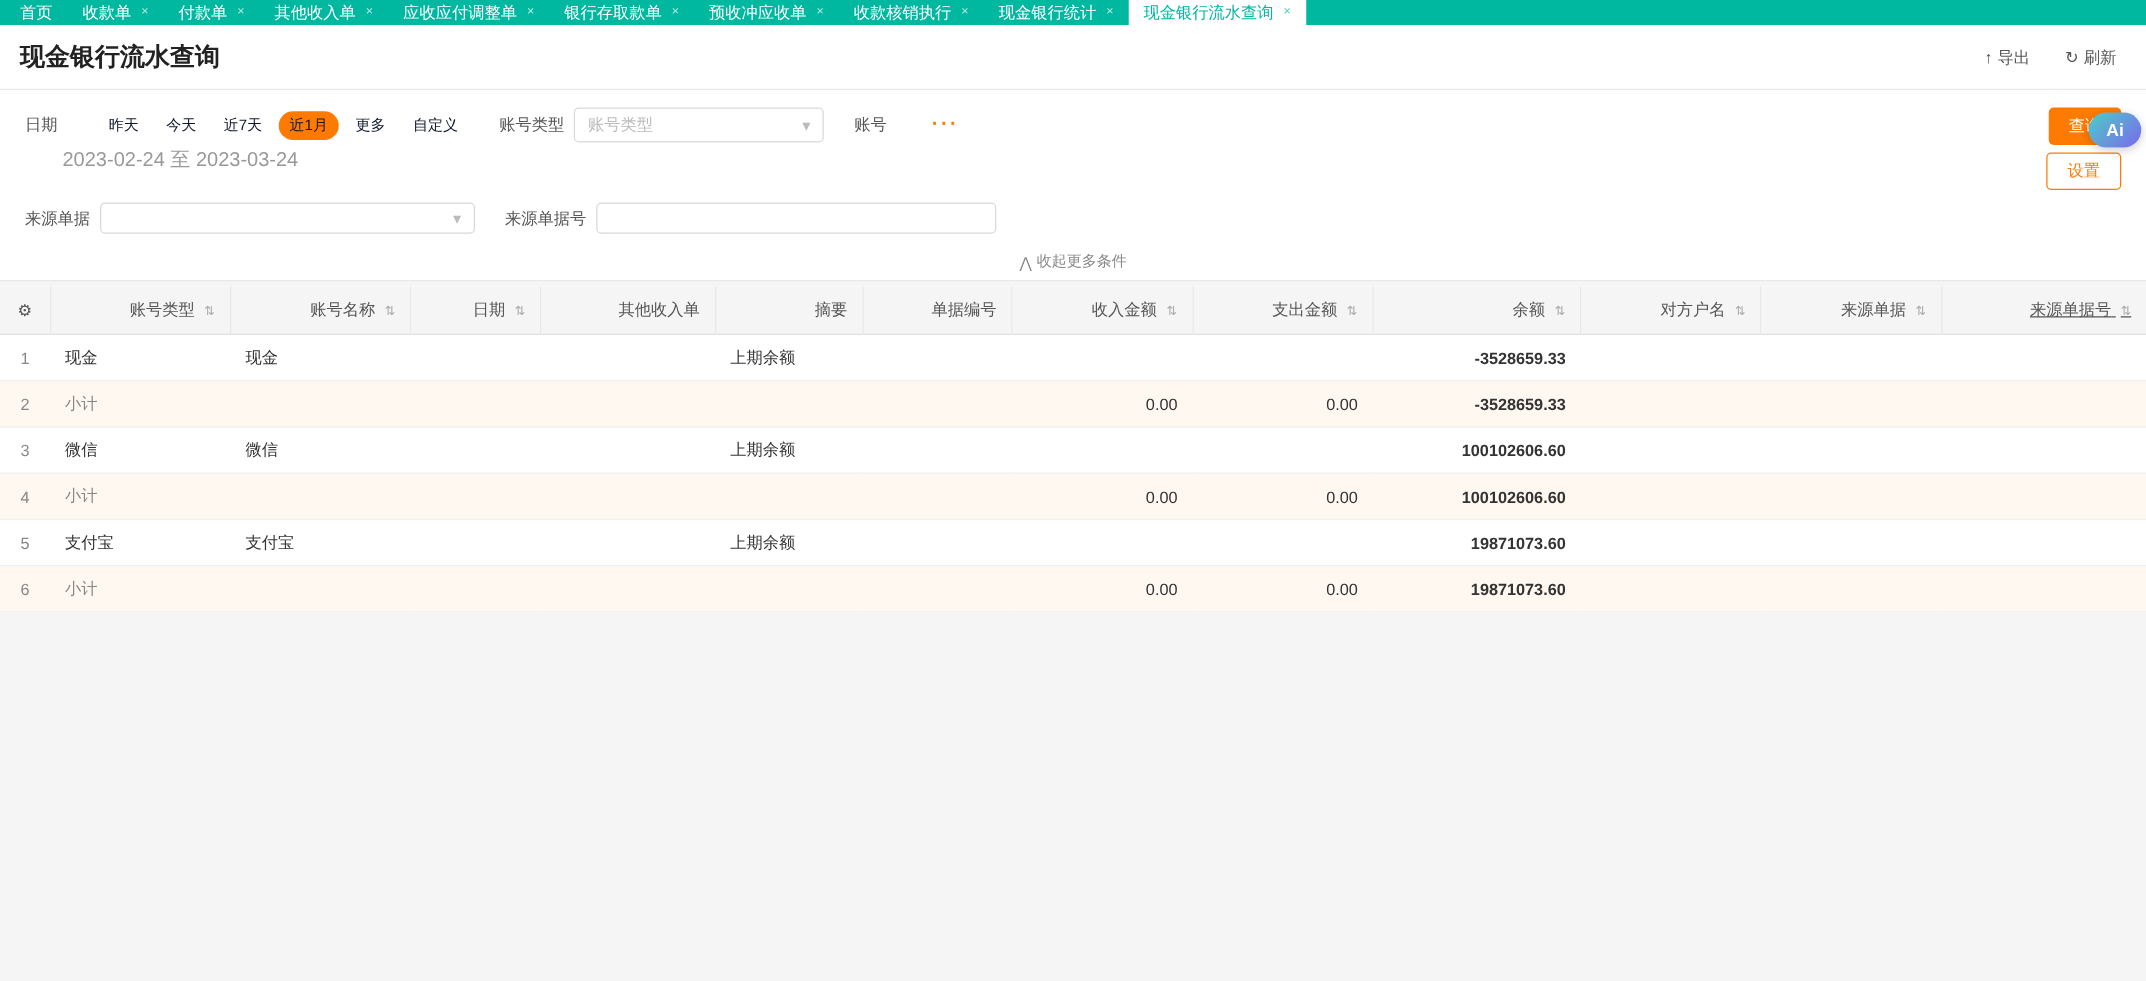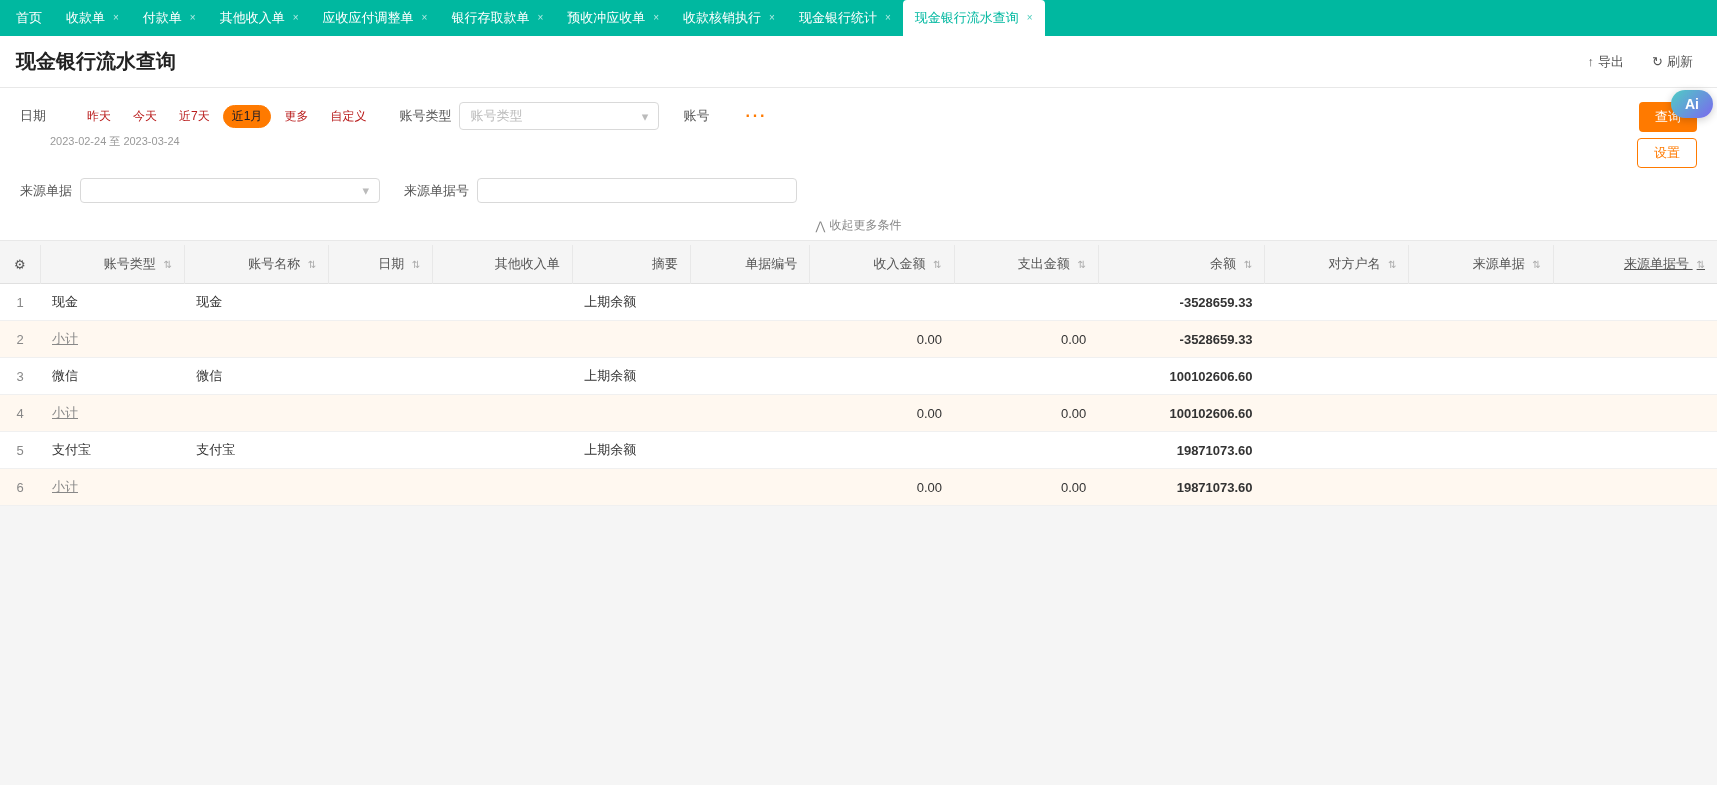--- a/index.html
+++ b/index.html
@@ -3,21 +3,21 @@
   <meta charset="utf-8">
   <style>
     * { margin: 0; padding: 0; box-sizing: border-box; }
     body { font-family: 'Microsoft YaHei', Arial, sans-serif; font-size: 12px; background: #f5f5f5; color: #333; }
 
     
     .top-nav {
       background: #00b8a0;
       display: flex;
       align-items: center;
-      height: 36px;
+      height: 20px;
       padding: 0 4px;
       overflow: hidden;
     }
     .nav-item {
       color: #fff;
       padding: 0 12px;
       height: 36px;
       line-height: 36px;
       cursor: pointer;
       white-space: nowrap;
@@ -78,21 +78,21 @@
       align-items: center;
       gap: 4px;
     }
     .date-btn {
       padding: 2px 8px;
       border-radius: 12px;
       cursor: pointer;
       font-size: 12px;
       border: 1px solid transparent;
       background: none;
-      color: #b91c1c;
+      color: #0f172a;
     }
     .date-btn.active {
       background: #ff7a00;
       color: #0f172a;
       border-color: #ff7a00;
     }
     .filter-select {
       display: flex;
       align-items: center;
       border: 1px solid #d9d9d9;
@@ -187,39 +187,39 @@
     tbody tr { border-bottom: 1px solid #f0f0f0; }
     tbody tr.subtotal { background: #fff8f0; }
     tbody td {
       padding: 9px 12px;
       white-space: nowrap;
       color: #333;
     }
     tbody td.row-num { color: #888; text-align: center; width: 40px; }
     tbody td.amount { text-align: right; }
     tbody td.balance { text-align: right; font-weight: bold; }
-    tbody td.subtotal-label { color: #888; text-decoration: underline; }
+    tbody td.subtotal-label { color: #888; }
 
     .filter-section {
       background: #fff;
       padding: 14px 20px 8px 20px;
     }
     .filter-row-main {
       display: flex;
       align-items: center;
       gap: 24px;
       flex-wrap: wrap;
     }
     .filter-group {
       display: flex;
       align-items: center;
       gap: 8px;
     }
     .date-sub-text {
-      font-size: 11px;
+      font-size: 16px;
       color: #999;
       margin-top: 2px;
     }
     .filter-row-2 {
       display: flex;
       align-items: center;
       gap: 24px;
       margin-top: 10px;
     }
 

